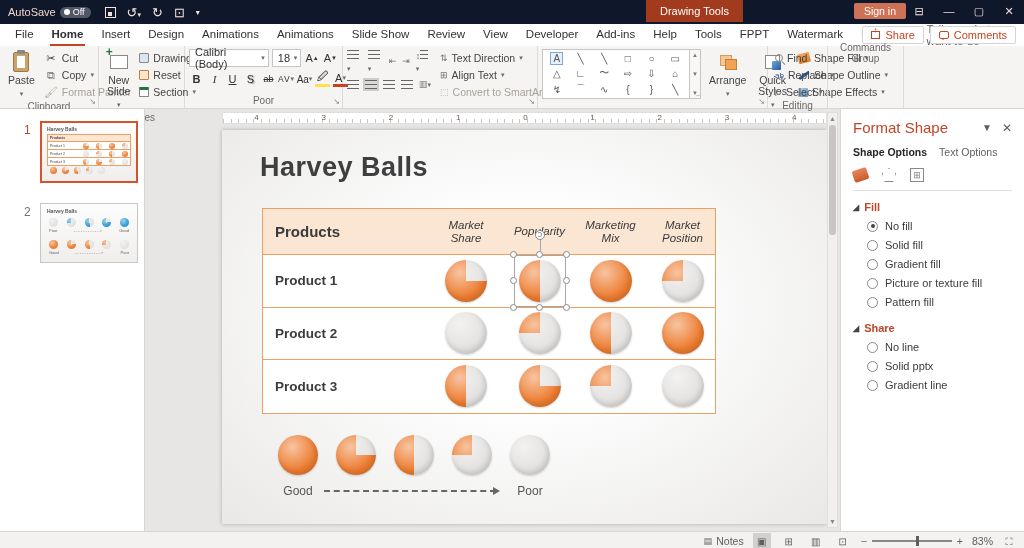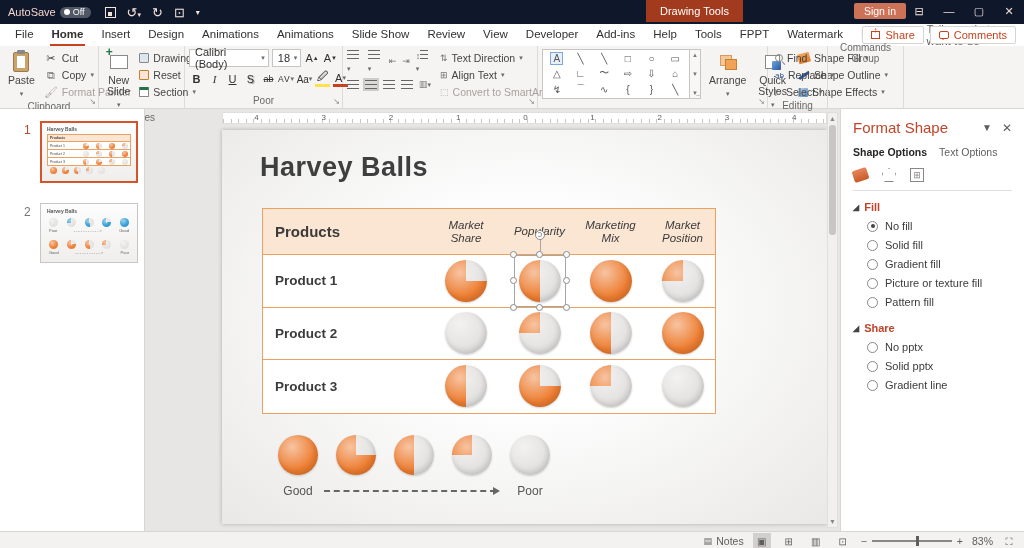--- a/index.html
+++ b/index.html
@@ -678,21 +678,21 @@
           <span>Pattern fill</span>
         </div>
       </div>
     <div class="psec" style="margin-top:14px">
         <span class="tri">◢</span>
         <span>Share</span>
       </div>
     <div id="line-options">
         <div class="radio-row">
           <span class="radio"></span>
-          <span>No pptx</span>
+          <span>No line</span>
         </div>
         <div class="radio-row">
           <span class="radio"></span>
           <span>Solid pptx</span>
         </div>
         <div class="radio-row">
           <span class="radio"></span>
           <span>Gradient line</span>
         </div>
       </div>

